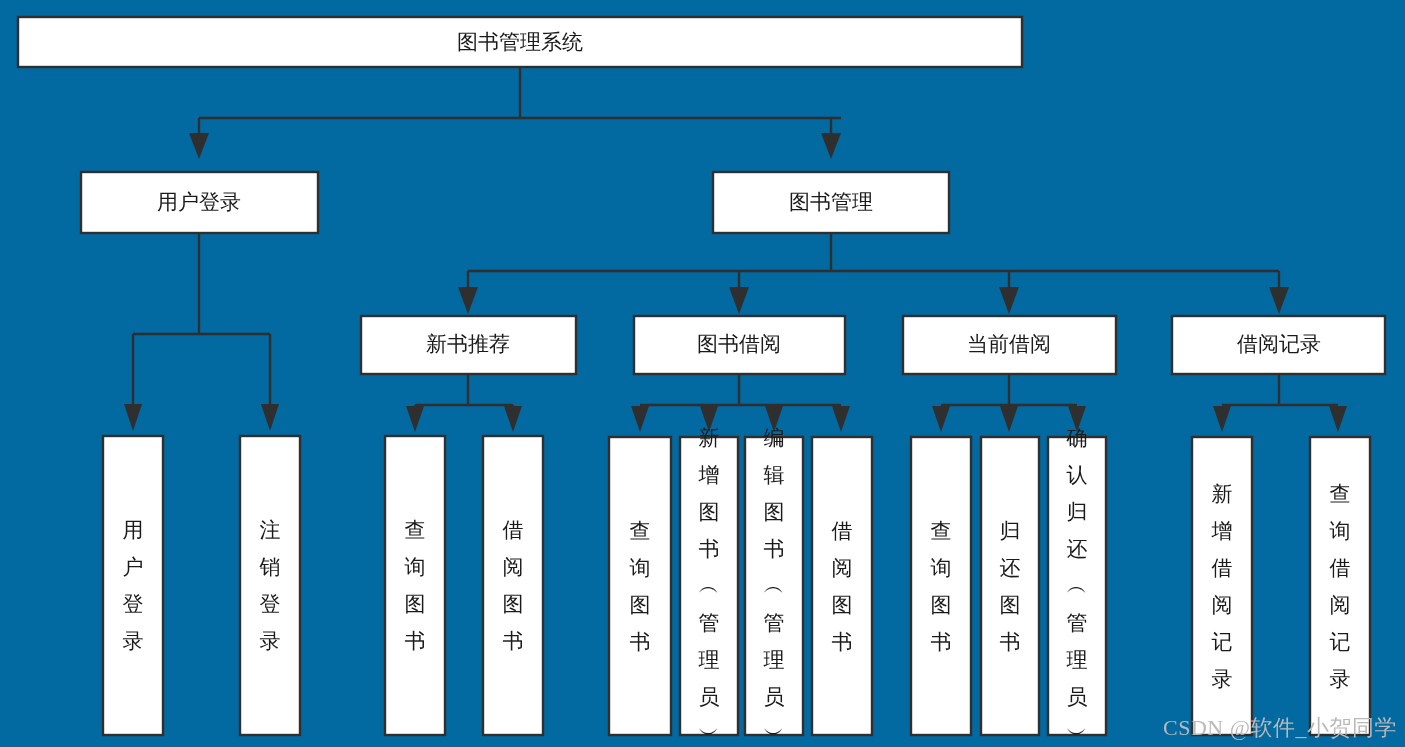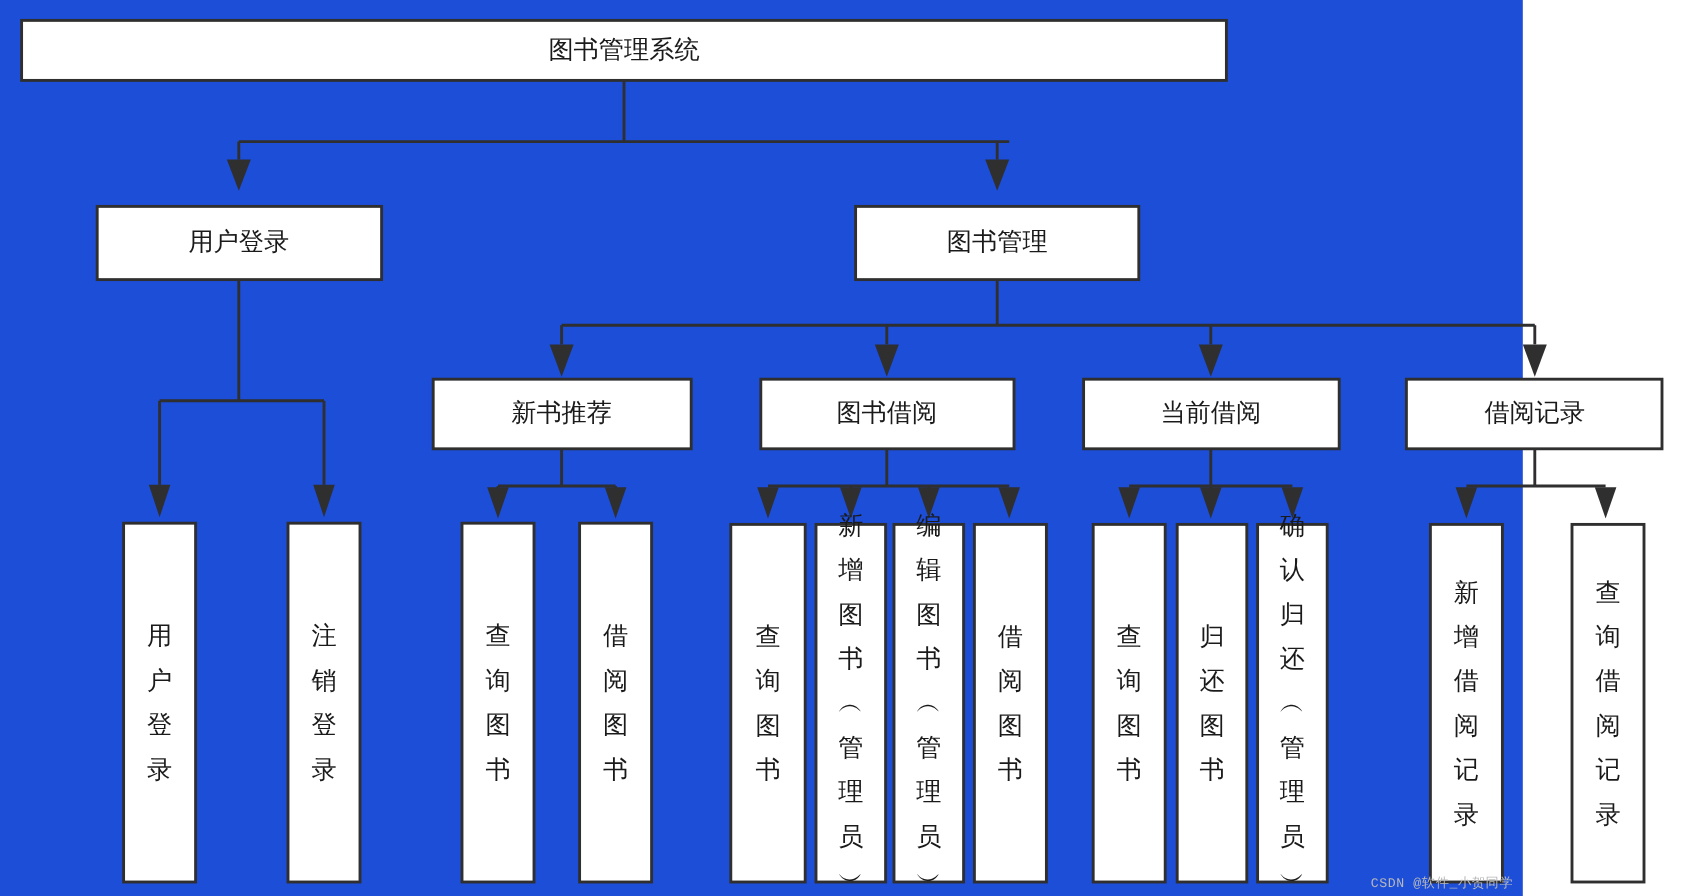--- a/index.html
+++ b/index.html
@@ -9,23 +9,23 @@
   }
   body {
     width: 1405px;
     height: 747px;
     font-family: "Liberation Sans", "DejaVu Sans", sans-serif;
     overflow: hidden;
     position: relative;
   }
   #diagram-root {
     position: relative;
-    width: 1269px;
+    width: 1405px;
     height: 747px;
-    background: #1d4ed8;
+    background: #0369a1;
   }
   svg.canvas {
     position: absolute;
     top: 0;
     left: 0;
     width: 1405px;
     height: 747px;
     display: block;
   }
   .node-box {
@@ -53,22 +53,22 @@
   .node-label-v {
     font-family: "Liberation Sans", "DejaVu Sans", sans-serif;
     font-size: 21px;
     fill: #1a1a1a;
     text-anchor: middle;
   }
   .watermark {
     position: absolute;
     right: 8px;
     bottom: 4px;
-    font-family: Liberation Mono, monospace;
-    font-size: 11px;
+    font-family: Liberation Serif, serif;
+    font-size: 22px;
     color: #b9b9b9;
     white-space: nowrap;
     letter-spacing: 0.5px;
     pointer-events: none;
     margin-left: 40px;
   }
 </style>
 </head>
 <body>
 

